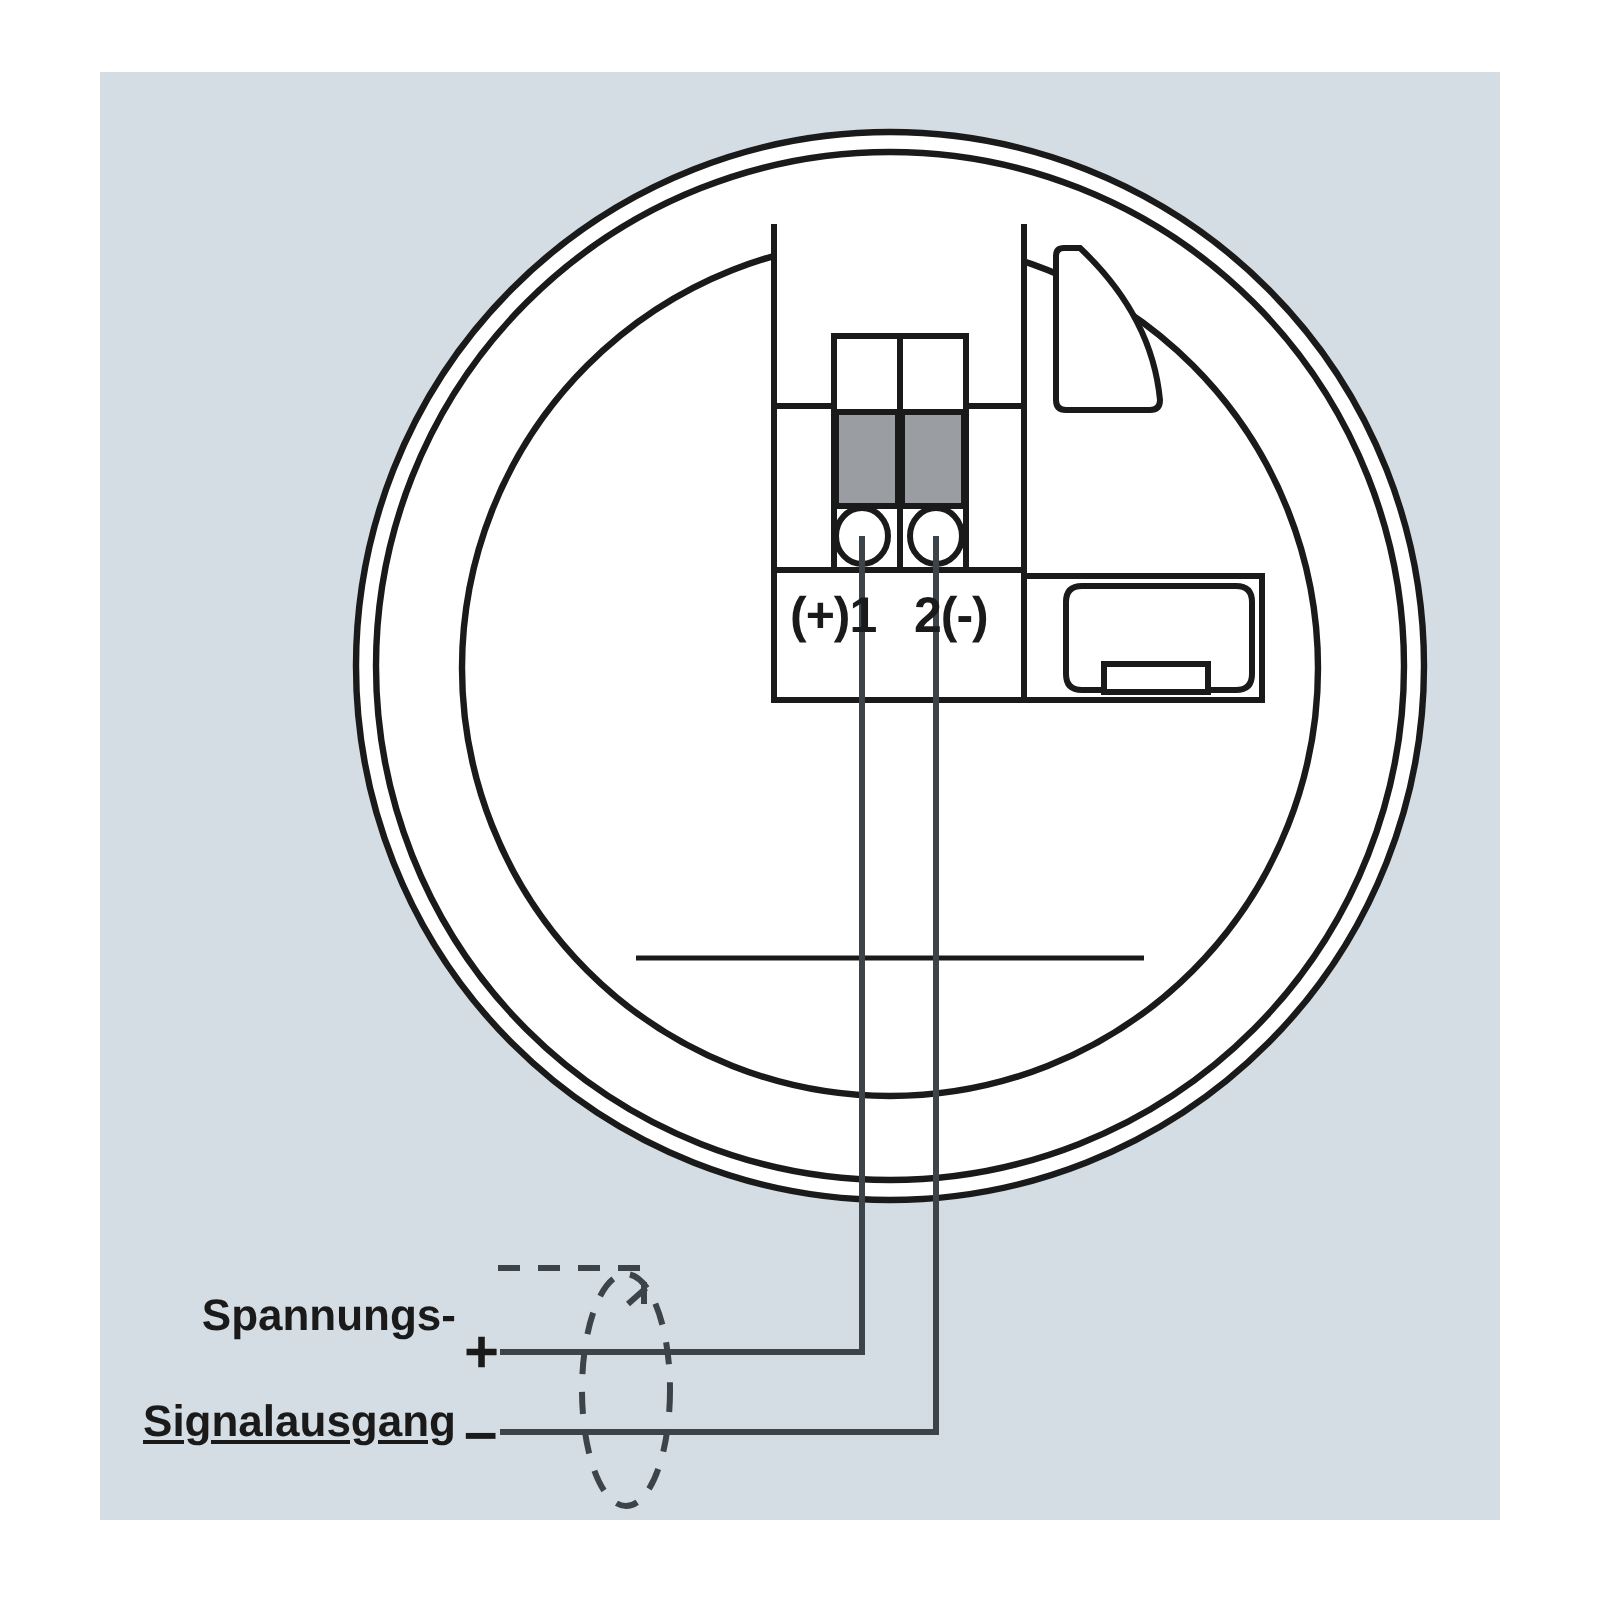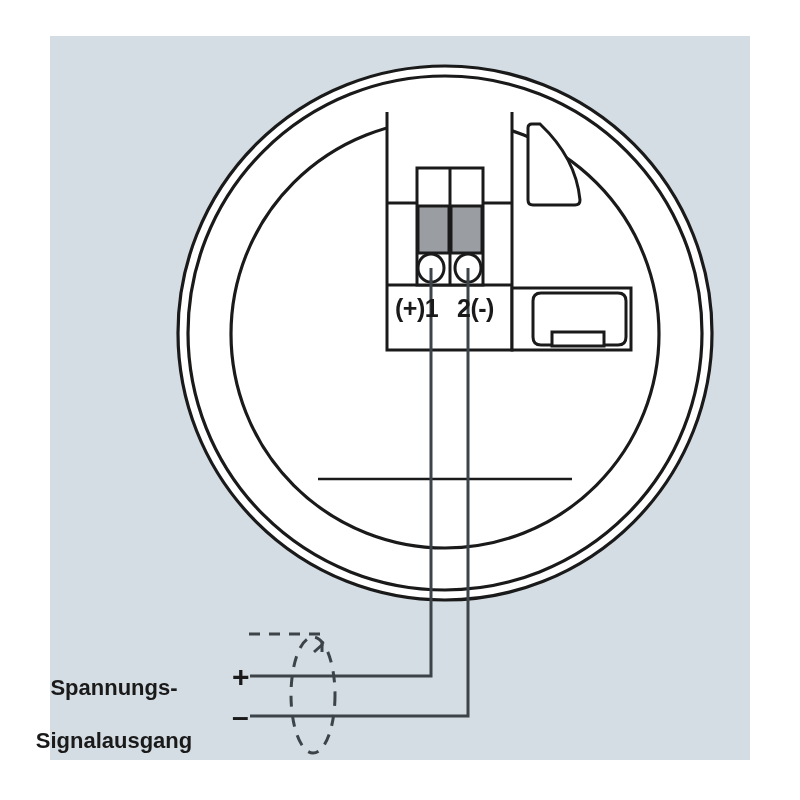--- a/index.html
+++ b/index.html
@@ -37,22 +37,21 @@
     white-space: nowrap;
   }
   .term-lbl {
     font-size: 25px;
     font-weight: 700;
     letter-spacing: -0.5px;
   }
   .cap-lbl {
     font-size: 22px;
     font-weight: 700;
-    text-align: center;
-    margin-top: 30px;
+    text-align: right;
   }
   .sign-lbl {
     font-size: 30px;
     font-weight: 800;
     line-height: 1;
   }
 </style>
 </head>
 <body>
 
@@ -108,18 +107,18 @@
       <path d="M 322,652 L 322,634 L 240,634"></path>
     </g>
     <path d="M 314,652 L 323,644" fill="none" stroke="#3c4449" stroke-width="3"></path>
 
   </svg>
 
   <div class="lbl term-lbl" style="left:395px; top:294px;">(+)1</div>
   <div class="lbl term-lbl" style="left:457px; top:294px;">2(-)</div>
 
   <div class="lbl cap-lbl" style="left:0px; top:645px; width:228px;">Spannungs-</div>
-  <div class="lbl cap-lbl" style="left:0px; top:698px; width:228px;">Signalausgang</div>
+  <div class="lbl cap-lbl" style="left:0px; top:698px; width:228px;text-decoration:underline;">Signalausgang</div>
 
   <div class="lbl sign-lbl" style="left:232px; top:662px;">+</div>
   <div class="lbl sign-lbl" style="left:232px; top:702px;">–</div>
 
 </div>
 
 </body></html>

